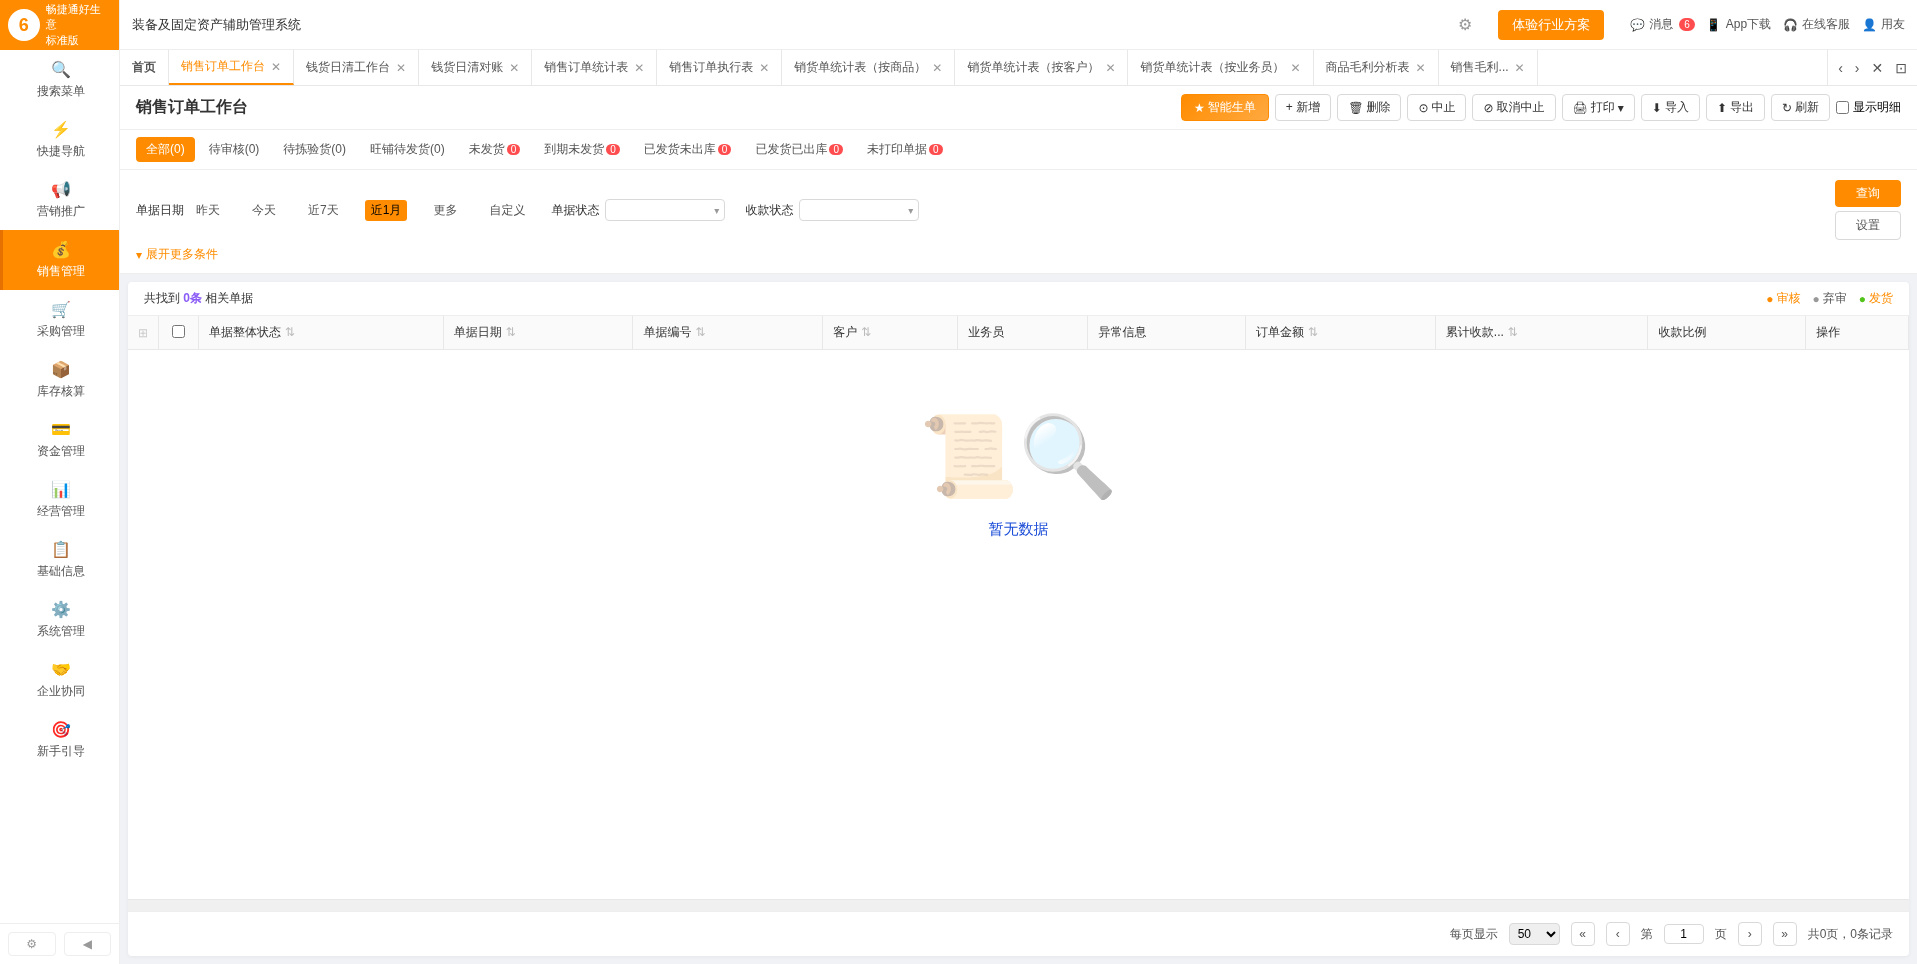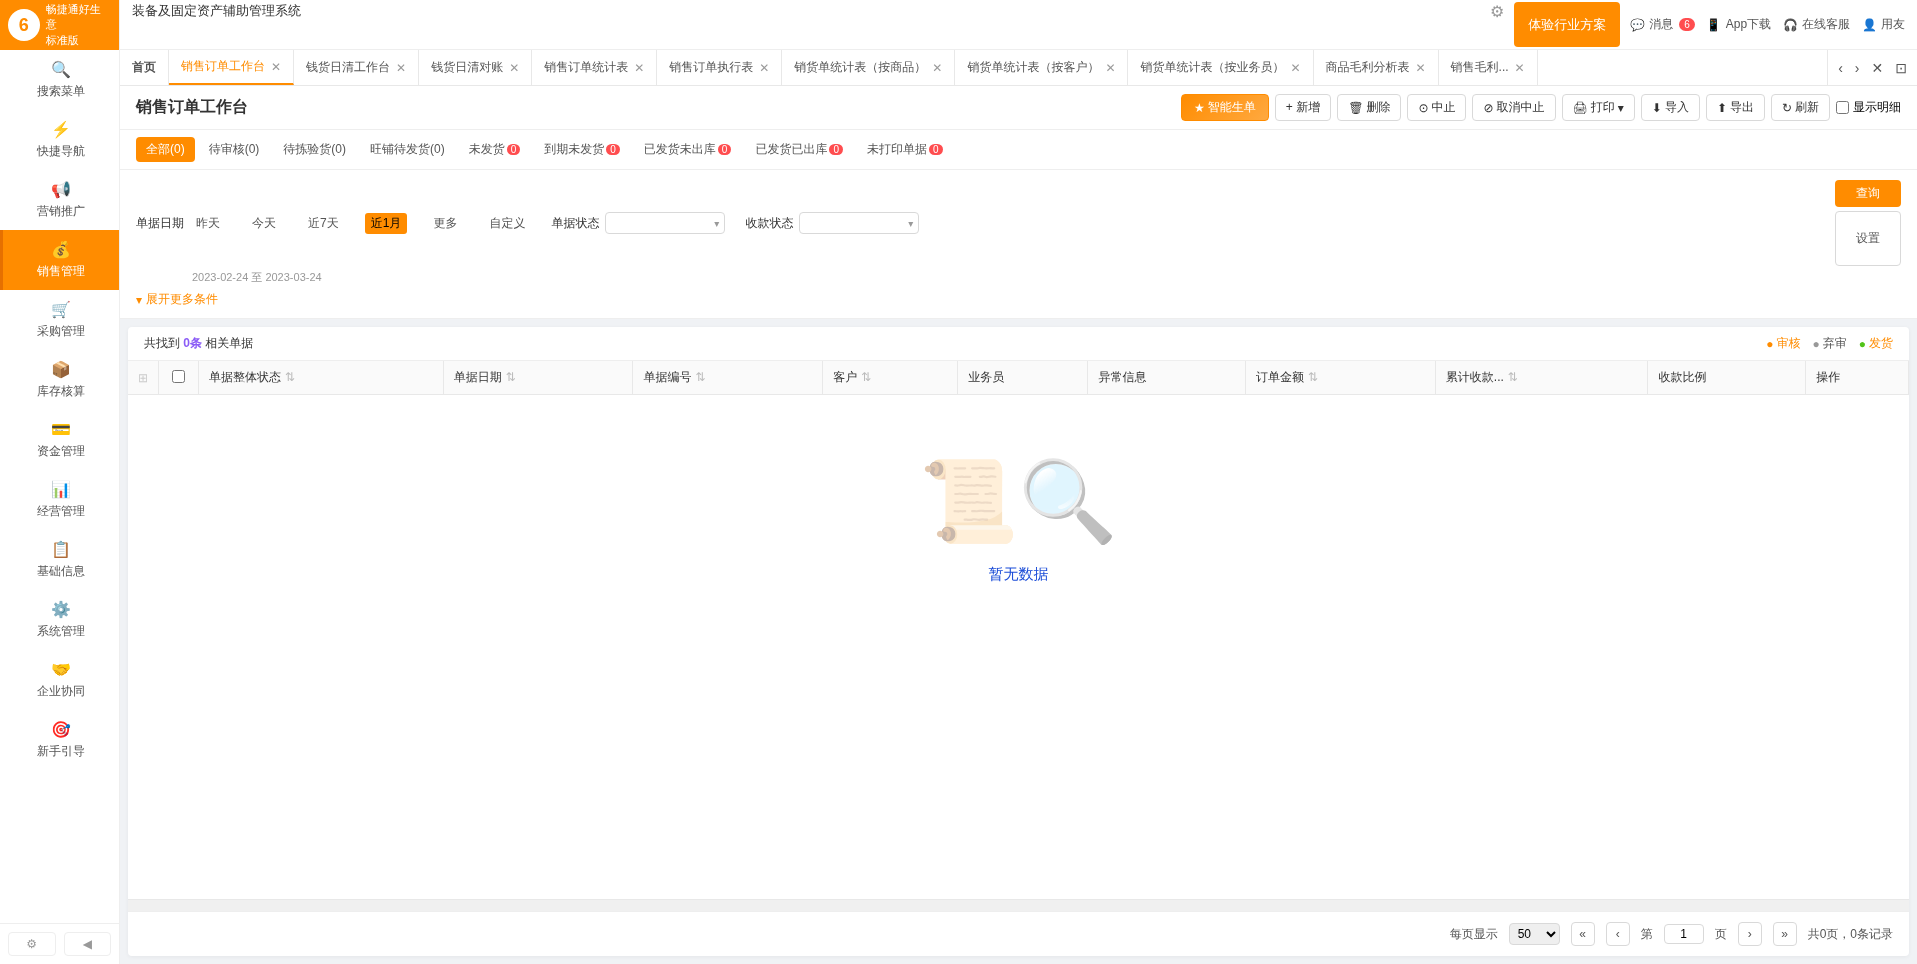--- a/index.html
+++ b/index.html
@@ -13,21 +13,21 @@
     .sidebar-nav-item { display: flex; flex-direction: column; align-items: center; padding: 10px 8px; cursor: pointer; color: #555; font-size: 12px; gap: 4px; border-left: 3px solid transparent; }
     .sidebar-nav-item.active { background: #ff8c00; color: #fff; border-left: 3px solid #e67000; }
     .sidebar-nav-item .nav-icon { font-size: 16px; }
     .sidebar-bottom { margin-top: auto; padding: 8px; display: flex; gap: 8px; border-top: 1px solid #eee; }
     .sidebar-bottom-btn { flex: 1; padding: 4px; background: #fff; border: 1px solid #eee; border-radius: 4px; cursor: pointer; font-size: 12px; color: #999; text-align: center; }
 
     
     .main { flex: 1; display: flex; flex-direction: column; overflow: hidden; }
 
     
-    .top-header { height: 50px; background: #fff; border-bottom: 1px solid #eee; display: flex; padding: 2px 12px; gap: 10px; }
+    .top-header { height: 50px; background: #fff; border-bottom: 1px solid #eee; display: flex; align-items: center; padding: 2px 12px; gap: 26px; }
     .system-title { font-size: 13px; color: #333; flex: 1; }
     .header-actions { display: flex; align-items: center; gap: 12px; margin-left: auto; }
     .header-action-item { display: flex; align-items: center; gap: 4px; color: #555; font-size: 12px; cursor: pointer; }
     .badge { background: #ff4d4f; color: #fff; border-radius: 10px; padding: 1px 5px; font-size: 10px; margin-left: 2px; }
     .btn-experience { background: #ff8c00; color: #fff; border: none; padding: 6px 14px; border-radius: 4px; cursor: pointer; font-size: 13px; }
     .gear-icon { color: #999; cursor: pointer; font-size: 16px; }
 
     
     .tab-bar { background: #fff; border-bottom: 1px solid #e8e8e8; display: flex; align-items: center; height: 36px; overflow: hidden; }
     .tab-item { display: flex; align-items: center; padding: 0 12px; height: 100%; border-right: 1px solid #e8e8e8; font-size: 12px; color: #555; cursor: pointer; white-space: nowrap; gap: 6px; flex-shrink: 0; }
@@ -57,21 +57,21 @@
     .filter-area { background: #fff; padding: 10px 16px; border-bottom: 1px solid #eee; }
     .filter-row { display: flex; align-items: center; gap: 20px; flex-wrap: wrap; }
     .filter-item { display: flex; align-items: center; gap: 6px; font-size: 12px; color: #555; }
     .filter-label { color: #333; white-space: nowrap; }
     .date-shortcuts { display: flex; gap: 20px; align-items: center; }
     .date-shortcut { padding: 2px 6px; cursor: pointer; color: #555; font-size: 12px; border-radius: 3px; }
     .date-shortcut.active { background: #ff8c00; color: #000000; border-radius: 3px; }
     .filter-select { border: 1px solid #d9d9d9; border-radius: 4px; padding: 3px 24px 3px 8px; font-size: 12px; color: #333; background: #fff; cursor: pointer; min-width: 120px; appearance: none; }
     .expand-btn { display: flex; align-items: center; gap: 4px; color: #ff8c00; cursor: pointer; font-size: 12px; margin: 6px 0 0 0; }
     .query-btn { background: #ff8c00; color: #fff; border: none; padding: 5px 20px; border-radius: 4px; cursor: pointer; font-size: 12px; }
-    .setting-btn { background: #fff; color: #555; border: 1px solid #d9d9d9; padding: 18px 20px; border-radius: 4px; cursor: pointer; font-size: 12px; }
+    .setting-btn { background: #fff; color: #555; border: 1px solid #d9d9d9; padding: 5px 20px; border-radius: 4px; cursor: pointer; font-size: 12px; }
 
     
     .table-area { flex: 1; background: #fff; margin: 8px; border-radius: 4px; display: flex; flex-direction: column; overflow: hidden; box-shadow: 0 1px 4px rgba(0,0,0,0.05); }
     .table-toolbar { padding: 8px 16px; display: flex; align-items: center; justify-content: space-between; border-bottom: 1px solid #eee; }
     .record-count { font-size: 12px; color: #333; }
     .record-count span { color: #ff8c00; font-weight: bold; }
     .table-actions { display: flex; gap: 12px; }
     .table-action-btn { font-size: 12px; color: #555; cursor: pointer; display: flex; align-items: center; gap: 3px; }
     .table-action-btn.orange { color: #ff8c00; }
 
@@ -340,23 +340,20 @@
           <div class="select-wrapper">
             <select class="filter-select">
               <option value=""></option>
             </select>
           </div>
         </div>
         <div style="margin-left:auto;display:flex;flex-direction:column;gap:4px;">
           <button class="query-btn">查询</button>
           <button class="setting-btn">设置</button>
         </div>
-      </div>
-      <div style="margin-top:4px;">
-        <span style="color:#999;font-size:11px;margin-left:56px;">2023-02-24 至 2023-03-24</span>
       </div>
       <div class="expand-btn">
         <span>▾</span>
         <span>展开更多条件</span>
       </div>
     </div>
 
     <div class="table-area">
       <div class="table-toolbar">
         <div class="record-count">

